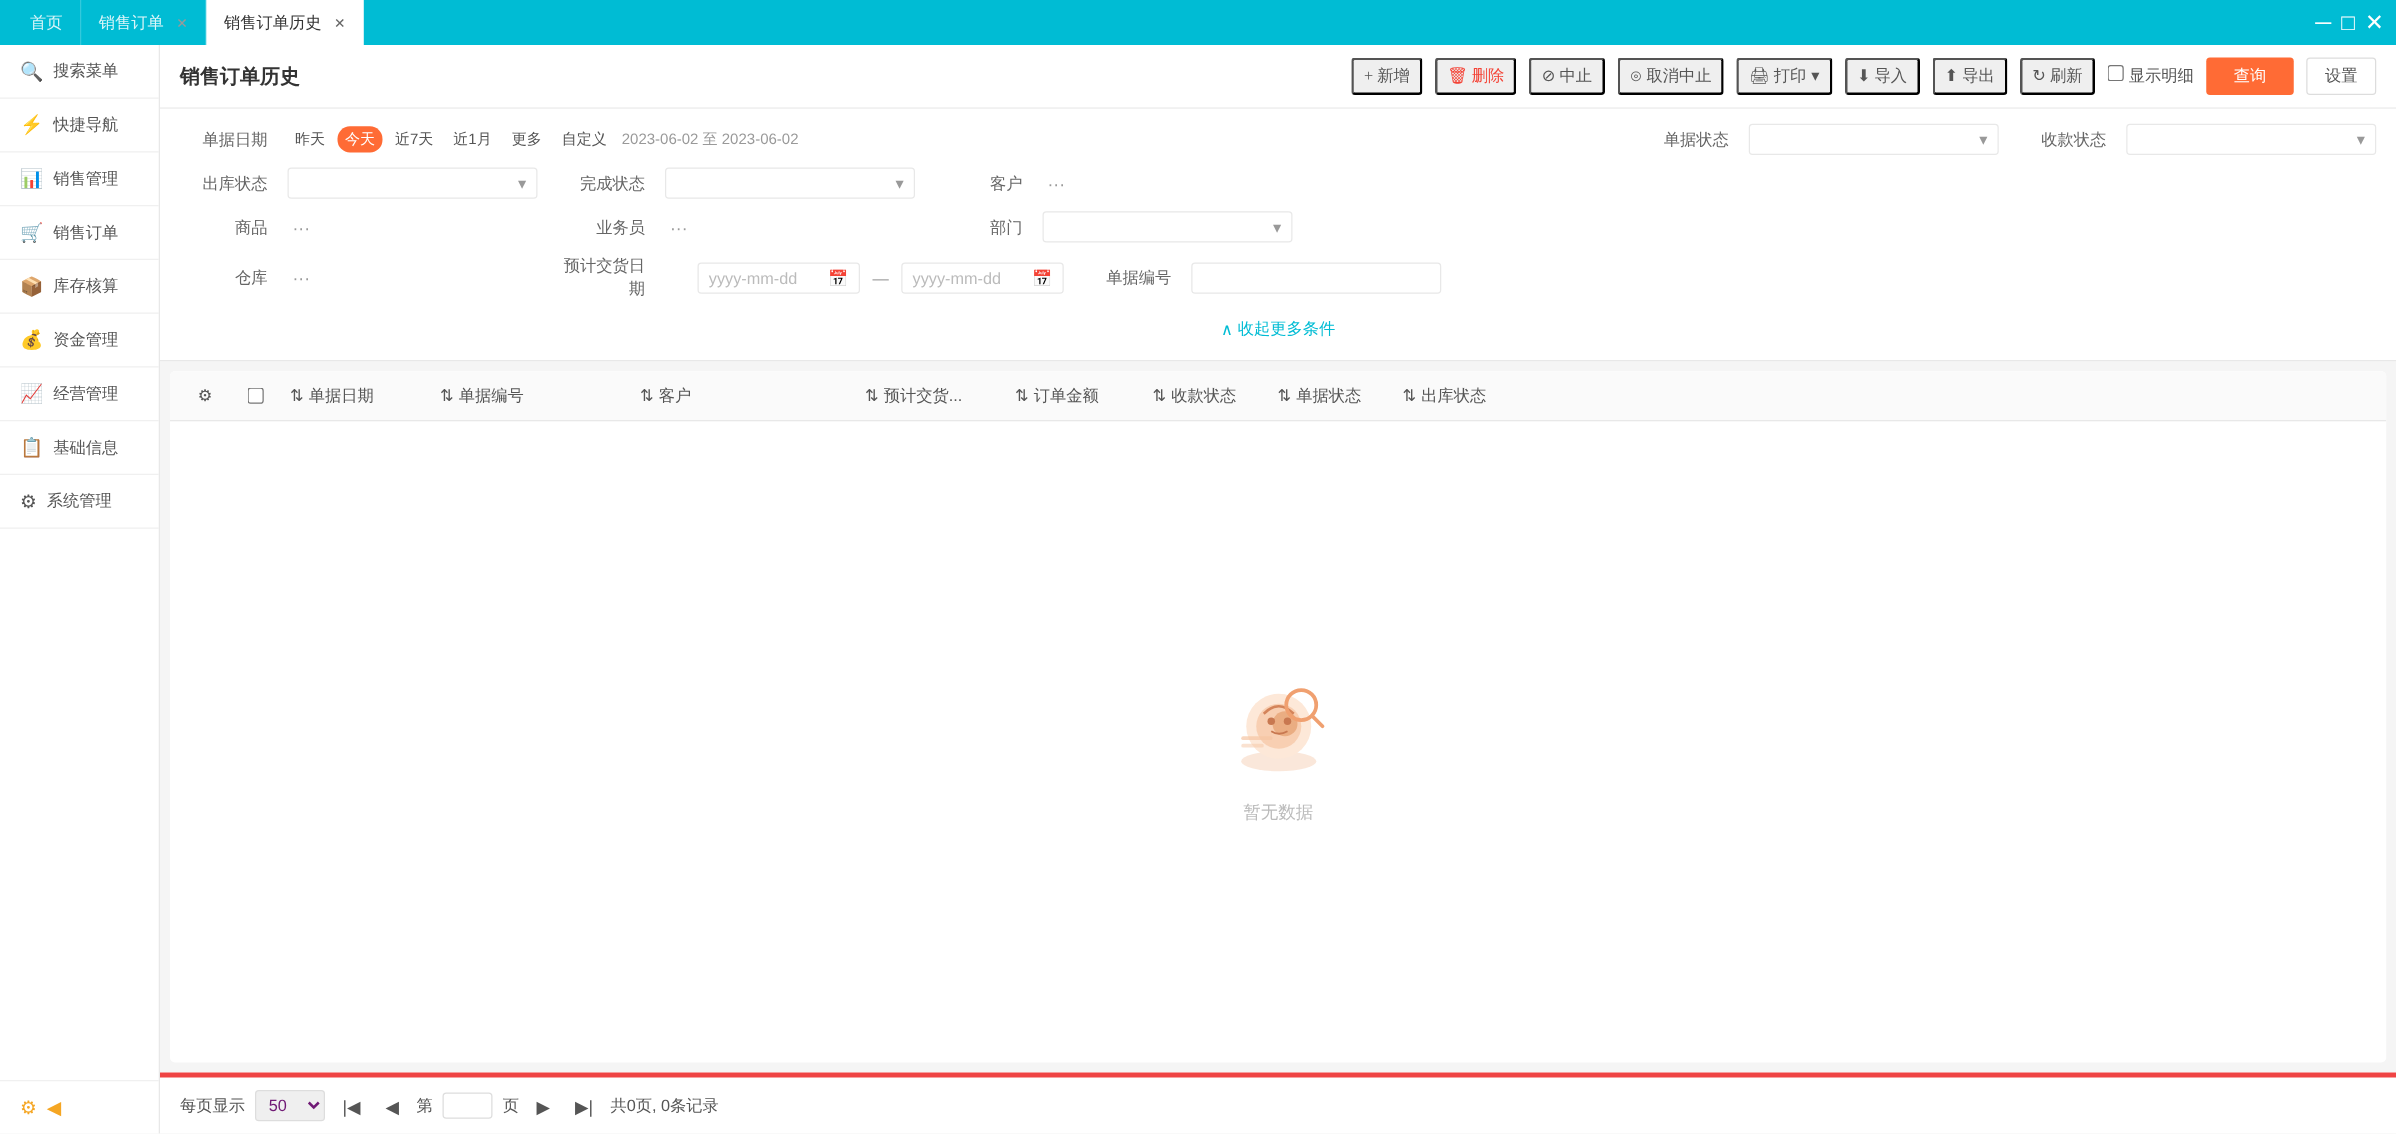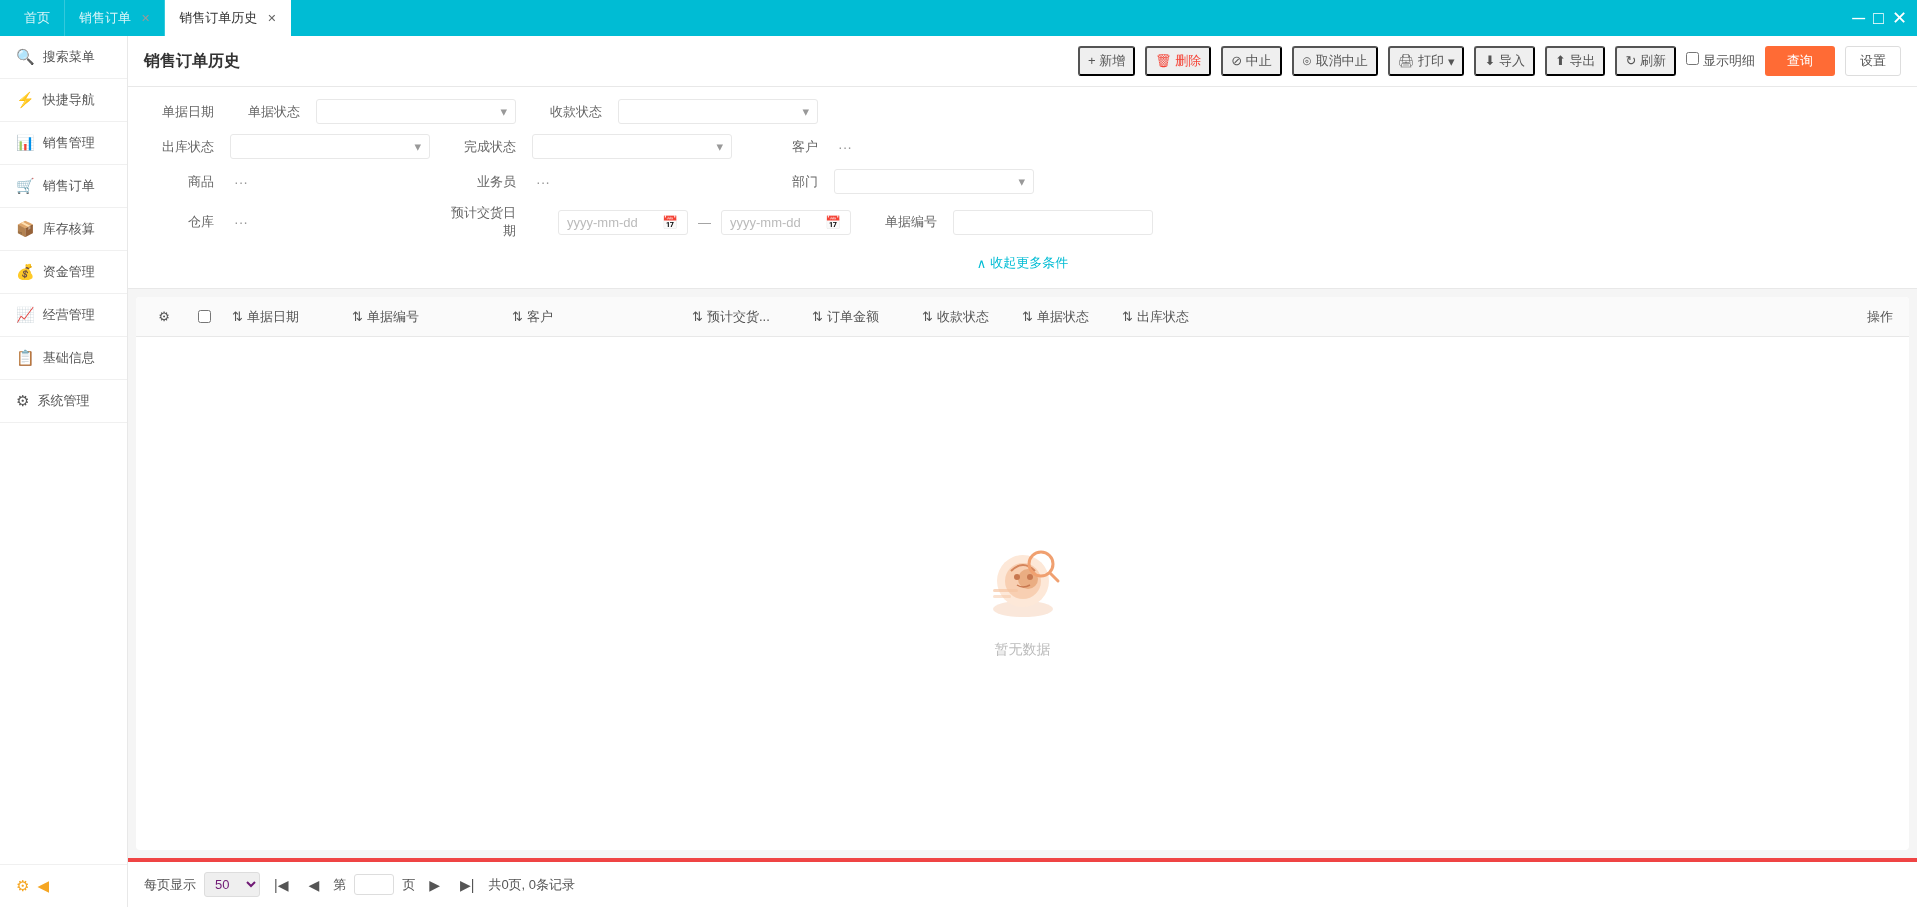--- a/index.html
+++ b/index.html
@@ -26,21 +26,21 @@
     .sidebar-bottom { margin-top: auto; display: flex; align-items: center; gap: 8px; padding: 12px 16px; border-top: 1px solid #f0f0f0; }
     .sidebar-bottom .icon { font-size: 15px; color: #f5a623; cursor: pointer; }
 
     
     .content { flex: 1; display: flex; flex-direction: column; overflow: hidden; background: #f5f5f5; }
 
     
     .page-header { background: #fff; padding: 10px 16px 0; border-bottom: 1px solid #e8e8e8; display: flex; align-items: center; justify-content: space-between; flex-shrink: 0; }
     .page-title { font-size: 16px; font-weight: 600; color: #333; padding-bottom: 10px; }
     .toolbar { display: flex; align-items: center; gap: 10px; padding-bottom: 10px; }
-    .toolbar-btn { display: flex; align-items: center; gap: 4px; font-size: 13px; color: #555; cursor: pointer; padding: 4px 8px; border-radius: 3px; }
+    .toolbar-btn { display: flex; align-items: center; gap: 4px; font-size: 13px; color: #555; cursor: pointer; padding: 4px 8px; border-radius: 3px; font-family: Liberation Serif, serif; }
     .toolbar-btn.red { color: #f44336; }
     .btn-query { background: #ff6b35; color: #fff; border: none; padding: 6px 22px; border-radius: 3px; cursor: pointer; font-size: 13px; }
     .btn-settings { background: #fff; color: #555; border: 1px solid #ddd; padding: 5px 14px; border-radius: 3px; cursor: pointer; font-size: 13px; }
     .display-toggle { display: flex; align-items: flex-start; gap: 4px; font-size: 13px; color: #555; }
     .display-toggle input { cursor: pointer; }
 
     
     .filter-area { background: #fff; padding: 12px 16px; border-bottom: 1px solid #e8e8e8; flex-shrink: 0; }
     .filter-row { display: flex; align-items: center; gap: 16px; margin-bottom: 10px; }
     .filter-row:last-child { margin-bottom: 0; }
@@ -191,20 +191,31 @@
         </label>
         <button class="btn-query">查询</button>
         <button class="btn-settings">设置</button>
       </div>
     </div>
 
     <div class="filter-area">
 
       <div class="filter-row">
         <span class="filter-label">单据日期</span>
+        <div class="filter-control">
+          <div class="date-range-btns">
+            <span class="date-btn">昨天</span>
+            <span class="date-btn active">今天</span>
+            <span class="date-btn">近7天</span>
+            <span class="date-btn">近1月</span>
+            <span class="date-btn">更多</span>
+            <span class="date-btn">自定义</span>
+          </div>
+          <span class="date-display">2023-06-02 至 2023-06-02</span>
+        </div>
         <span class="filter-label">单据状态</span>
         <div class="select-control" style="min-width:200px;">
           <span></span>
           <span class="chevron">▾</span>
         </div>
         <span class="filter-label">收款状态</span>
         <div class="select-control" style="min-width:200px;">
           <span></span>
           <span class="chevron">▾</span>
         </div>
@@ -302,23 +313,20 @@
           <span>⇅</span>
           <span>收款状态</span>
         </div>
         <div class="table-col col-status sortable">
           <span>⇅</span>
           <span>单据状态</span>
         </div>
         <div class="table-col col-out sortable">
           <span>⇅</span>
           <span>出库状态</span>
-        </div>
-        <div class="table-col col-action">
-          <span>操作</span>
         </div>
       </div>
 
       <div class="empty-state">
         <svg class="empty-svg" viewBox="0 0 100 100" xmlns="http://www.w3.org/2000/svg">
           <ellipse cx="50" cy="80" rx="30" ry="8" fill="#f5d0b5" opacity="0.5"></ellipse>
           <circle cx="50" cy="52" r="26" fill="#fde8d8"></circle>
           <circle cx="50" cy="52" r="18" fill="#f5c5a3" opacity="0.7"></circle>
           <circle cx="55" cy="50" r="10" fill="#e8a87c" opacity="0.9"></circle>
           <path d="M38 42 Q50 30 62 42" stroke="#d4845a" stroke-width="2" fill="none"></path>

